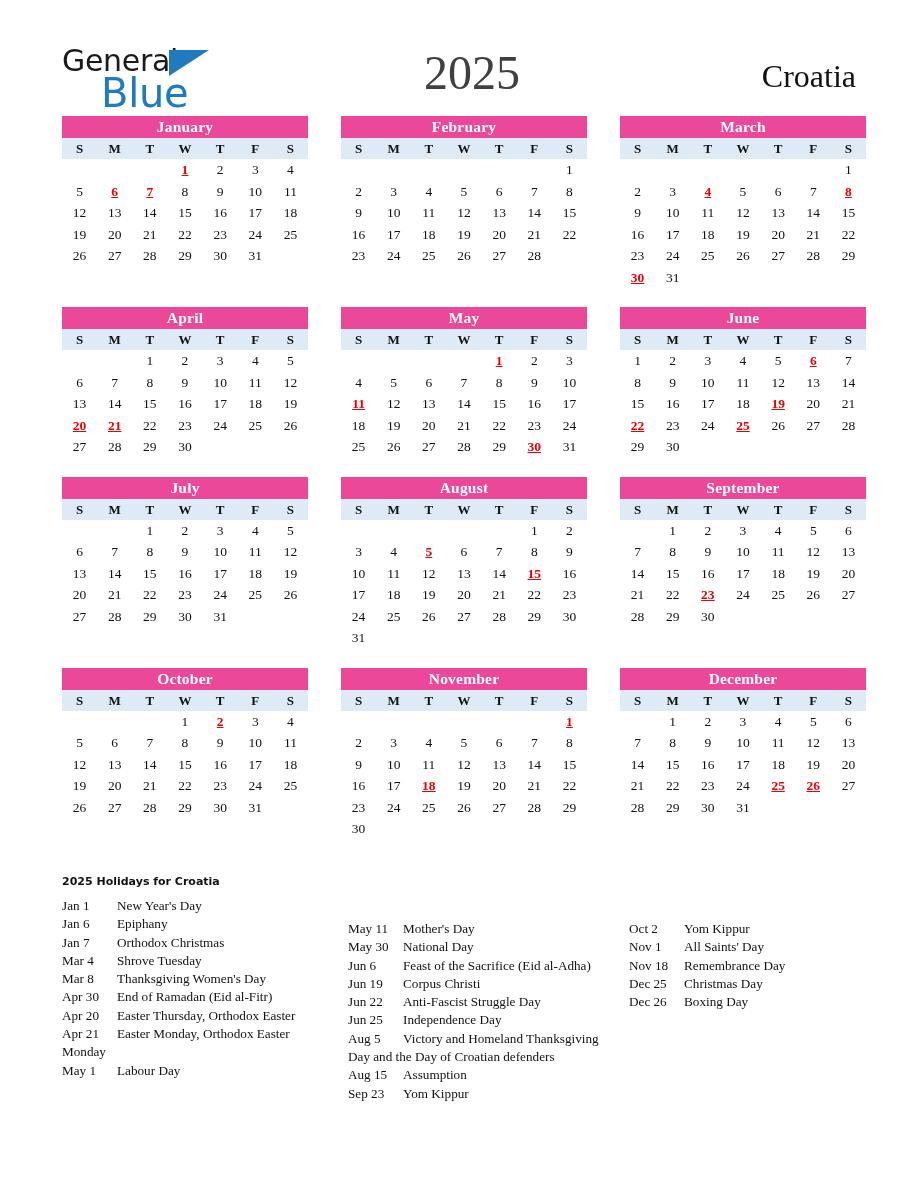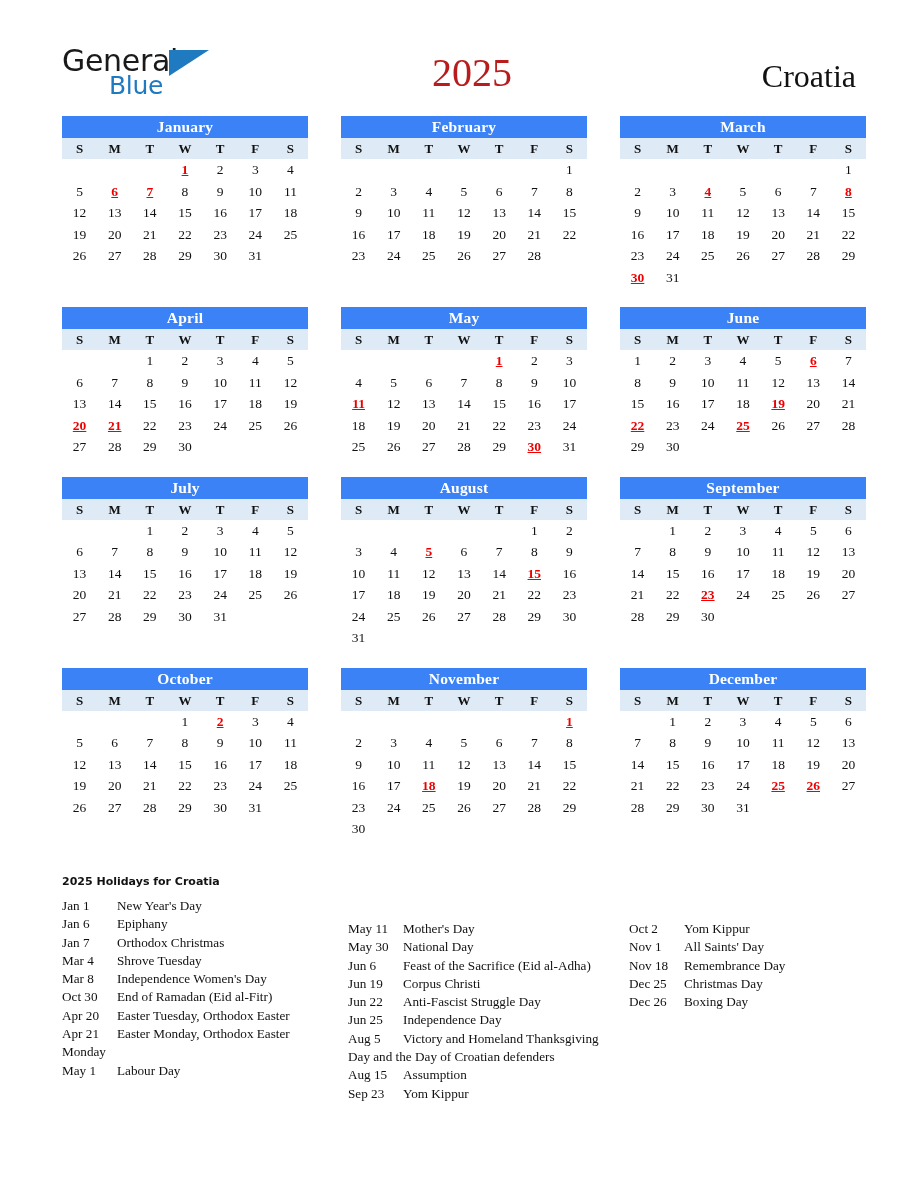--- a/index.html
+++ b/index.html
@@ -56,38 +56,38 @@
     position: absolute;
     left: 107px;
     top: 6px;
     width: 0;
     height: 0;
     border-left: 40px solid #1f7ac0;
     border-bottom: 26px solid transparent;
   }
   .logo-row2 {
     position: absolute;
-    left: 47px;
+    left: 39px;
     top: 29px;
-    font-size: 25px;
+    font-size: 40px;
     color: #1f7ac0;
     letter-spacing: -0.3px;
     font-weight: 400;
   }
 
   .year-title {
     position: absolute;
     left: 300px;
     top: -2px;
     width: 220px;
     text-align: center;
     font-family: "Liberation Serif", serif;
-    font-size: 40px;
+    font-size: 48px;
     line-height: 62px;
-    color: #b91c1c;
+    color: #404040;
     font-weight: 400;
   }
 
   .country-title {
     position: absolute;
     right: 0px;
     top: 14px;
     font-family: "Liberation Serif", serif;
     font-size: 32px;
     line-height: 36px;
@@ -106,21 +106,21 @@
     grid-template-columns: repeat(3, 246px);
     column-gap: 33px;
     row-gap: 0px;
   }
 
   .month {
     width: 246px;
     margin-bottom: 19px;
   }
   .month-head {
-    background: #3b82f6;
+    background: #ec4899;
     color: #ffffff;
     font-family: "Liberation Serif", serif;
     font-weight: bold;
     font-size: 15.5px;
     line-height: 22px;
     height: 22px;
     text-align: center;
     letter-spacing: 0.2px;
   }
   table.cal {
@@ -1005,23 +1005,23 @@
     </div>
 
   <div class="holidays">
     <div class="holidays-title">2025 Holidays for Croatia</div>
     <div class="holiday-cols" id="holiday-cols">
         <div class="hcol c1">
           <div class="hitem"><span class="hdate">Jan 1</span><span class="hname">New Year's Day</span></div>
           <div class="hitem"><span class="hdate">Jan 6</span><span class="hname">Epiphany</span></div>
           <div class="hitem"><span class="hdate">Jan 7</span><span class="hname">Orthodox Christmas</span></div>
           <div class="hitem"><span class="hdate">Mar 4</span><span class="hname">Shrove Tuesday</span></div>
-          <div class="hitem"><span class="hdate">Mar 8</span><span class="hname">Independence Women's Day</span></div>
-          <div class="hitem"><span class="hdate">Oct 30</span><span class="hname">End of Ramadan (Eid al-Fitr)</span></div>
-          <div class="hitem"><span class="hdate">Apr 20</span><span class="hname">Easter Tuesday, Orthodox Easter</span></div>
+          <div class="hitem"><span class="hdate">Mar 8</span><span class="hname">Thanksgiving Women's Day</span></div>
+          <div class="hitem"><span class="hdate">Apr 30</span><span class="hname">End of Ramadan (Eid al-Fitr)</span></div>
+          <div class="hitem"><span class="hdate">Apr 20</span><span class="hname">Easter Thursday, Orthodox Easter</span></div>
           <div class="hitem"><span class="hdate">Apr 21</span><span class="hname">Easter Monday, Orthodox Easter Monday</span></div>
           <div class="hitem"><span class="hdate">May 1</span><span class="hname">Labour Day</span></div>
         </div>
         <div class="hcol c2">
           <div class="hitem"><span class="hdate">May 11</span><span class="hname">Mother's Day</span></div>
           <div class="hitem"><span class="hdate">May 30</span><span class="hname">National Day</span></div>
           <div class="hitem"><span class="hdate">Jun 6</span><span class="hname">Feast of the Sacrifice (Eid al-Adha)</span></div>
           <div class="hitem"><span class="hdate">Jun 19</span><span class="hname">Corpus Christi</span></div>
           <div class="hitem"><span class="hdate">Jun 22</span><span class="hname">Anti-Fascist Struggle Day</span></div>
           <div class="hitem"><span class="hdate">Jun 25</span><span class="hname">Independence Day</span></div>

